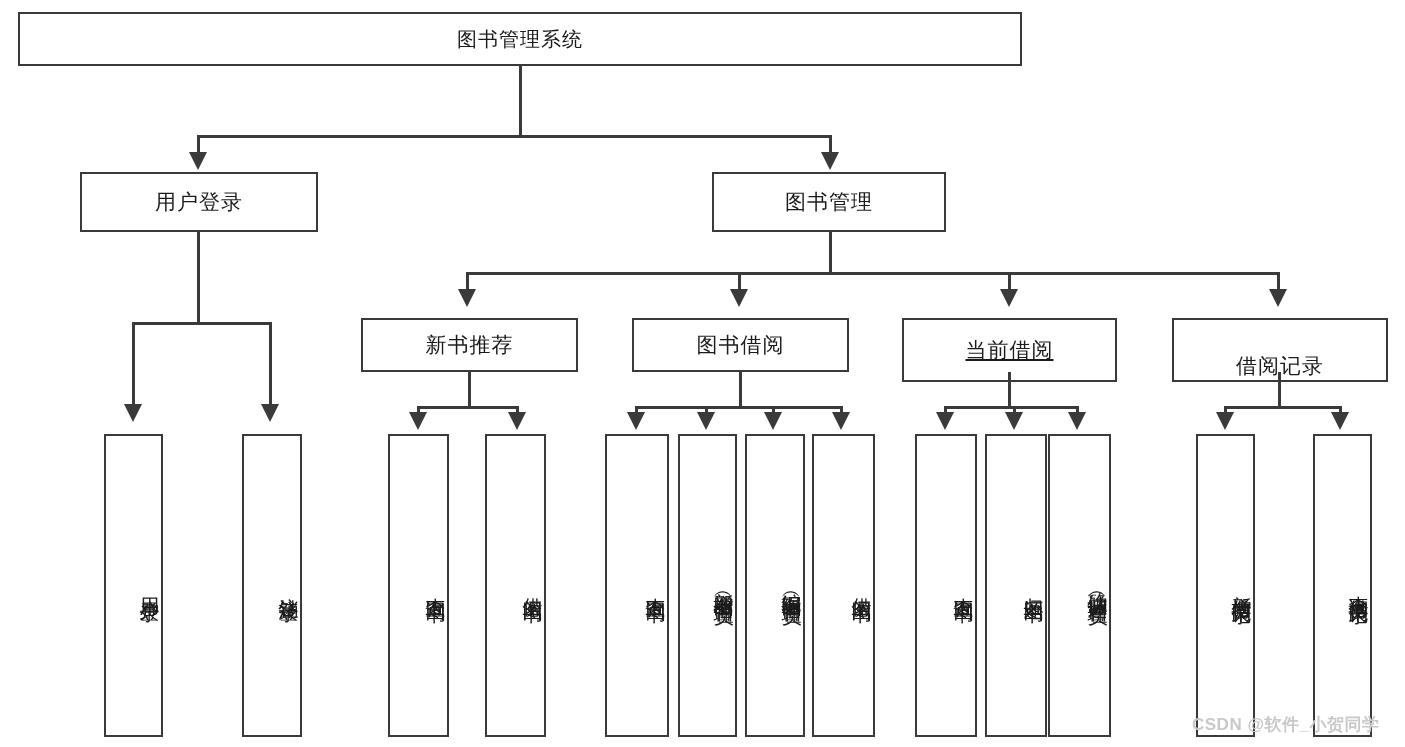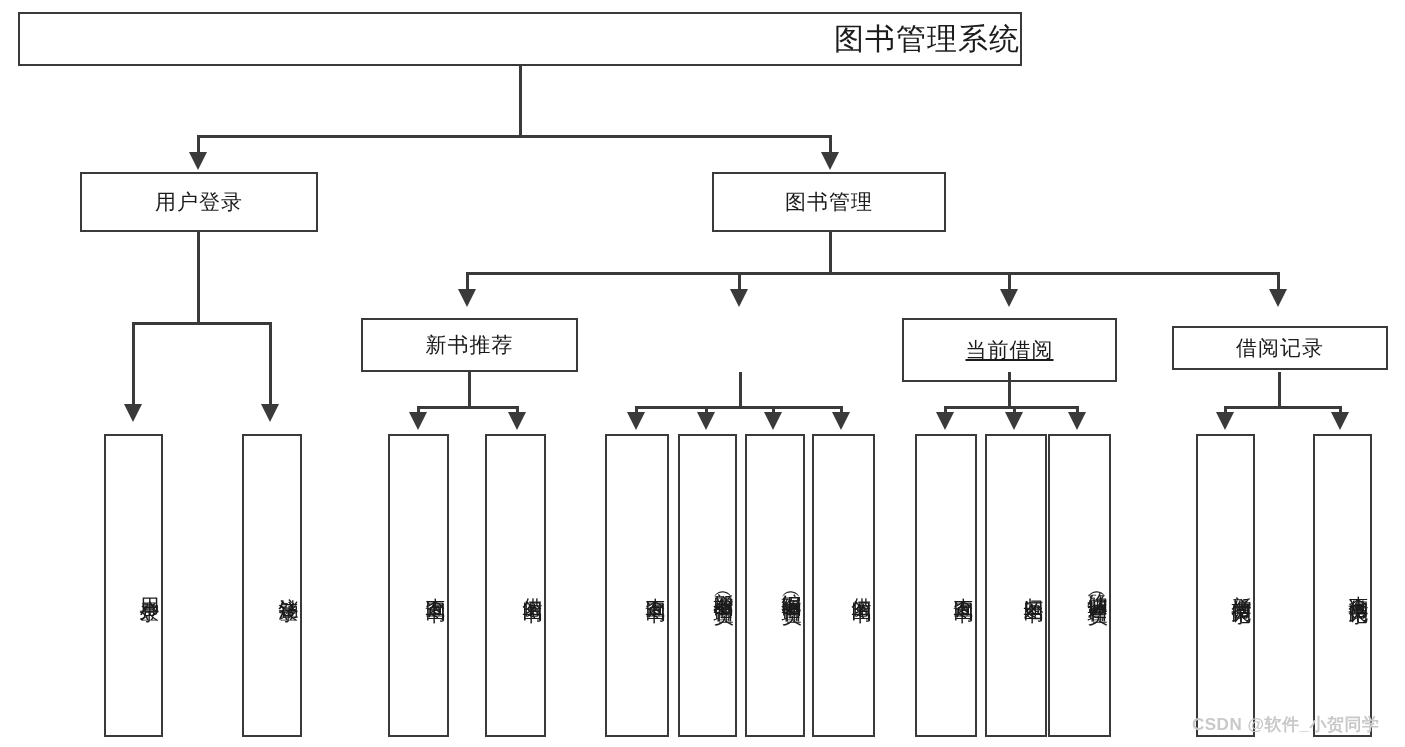--- a/index.html
+++ b/index.html
@@ -39,22 +39,21 @@
     line-height: 1.12;
     letter-spacing: 2px;
     padding: 6px 0;
     align-items: flex-start;
     justify-content: center;
   }
   .node.vert.topalign {
     align-items: flex-start;
   }
   .node.title {
-    font-size: 30px;
-    justify-content: flex-end;
+    font-size: 20px;
   }
   .edge {
     position: absolute;
     background: #3a3a3a;
   }
   .edge.v { width: 3px; }
   .edge.h { height: 3px; }
   .arrow {
     position: absolute;
     width: 0;
@@ -111,24 +110,27 @@
   <div class="edge v" style="left:738px; top:272px; width:3px; height:22px;"></div>
   <div class="arrow" style="left:730px; top:289px;"></div>
   <div class="edge v" style="left:1008px; top:272px; width:3px; height:22px;"></div>
   <div class="arrow" style="left:1000px; top:289px;"></div>
   <div class="edge v" style="left:1277px; top:272px; width:3px; height:22px;"></div>
   <div class="arrow" style="left:1269px; top:289px;"></div>
 
   <div class="node horiz" style="left:361px; top:318px; width:217px; height:54px;font-family:Liberation Mono, monospace;">
     <span>新书推荐</span>
   </div>
+  <div class="node horiz" style="left:632px; top:318px; width:217px; height:54px;">
+    <span>图书借阅</span>
+  </div>
   <div class="node horiz" style="left:902px; top:318px; width:215px; height:64px;text-decoration:underline;">
     <span>当前借阅</span>
   </div>
-  <div class="node horiz" style="left:1172px; top:326px; width:216px; height:44px;">
+  <div class="node horiz" style="left:1172px; top:318px; width:216px; height:64px;align-items:flex-end;">
     <span>借阅记录</span>
   </div>
 
   <div class="edge v" style="left:468px; top:372px; width:3px; height:36px;"></div>
   <div class="edge h" style="left:417px; top:406px; width:102px; height:3px;"></div>
   <div class="edge v" style="left:417px; top:406px; width:3px; height:10px;"></div>
   <div class="arrow" style="left:409px; top:412px;"></div>
   <div class="edge v" style="left:516px; top:406px; width:3px; height:10px;"></div>
   <div class="arrow" style="left:508px; top:412px;"></div>
 

